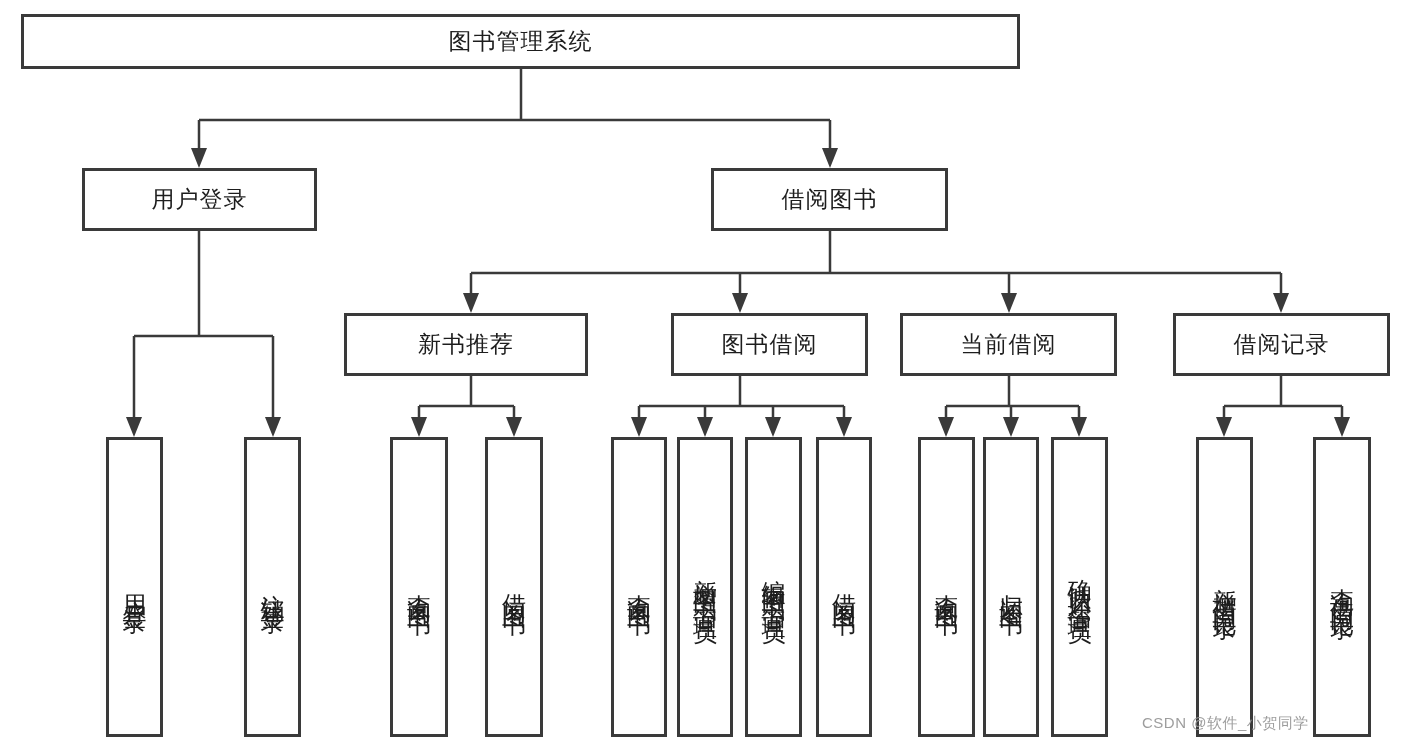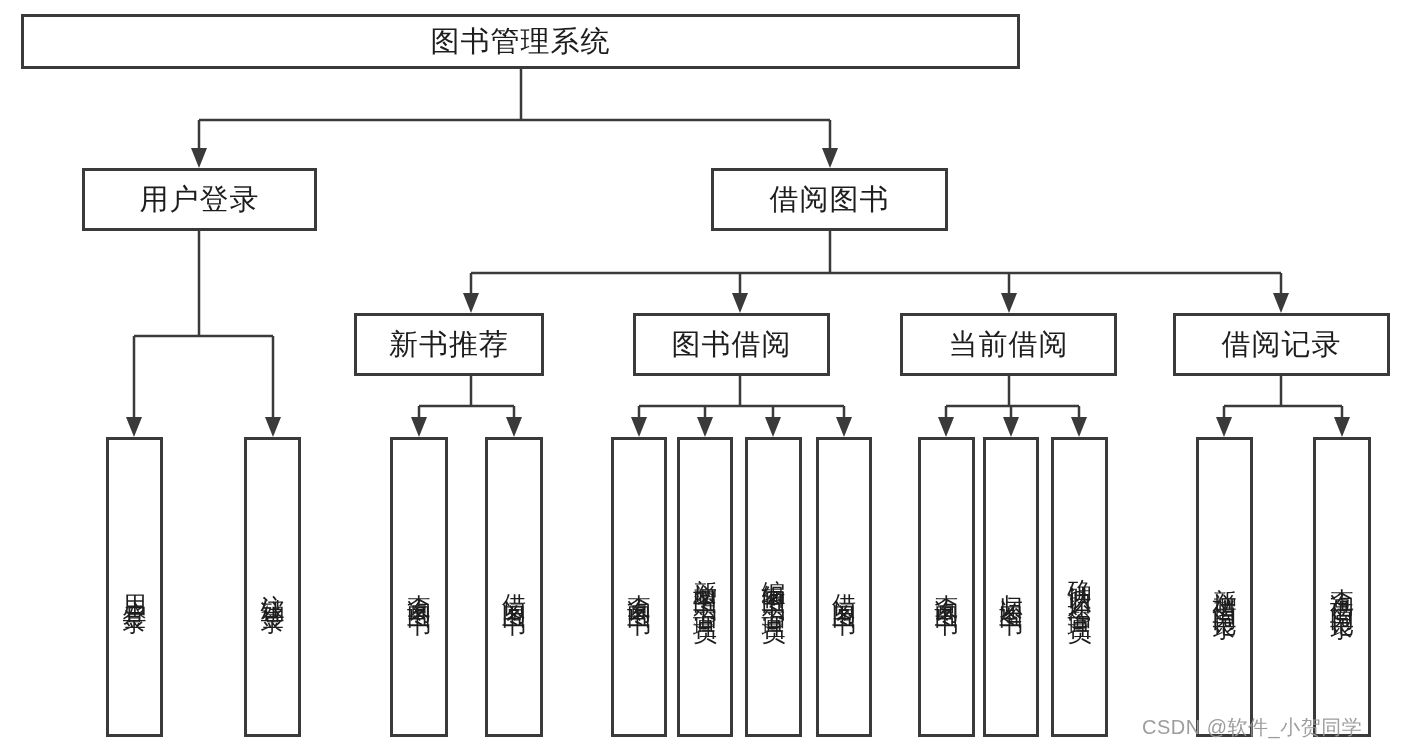--- a/index.html
+++ b/index.html
@@ -22,36 +22,36 @@
     box-sizing: border-box;
     background: #ffffff;
     border: 3px solid #3a3a3a;
     display: flex;
     align-items: center;
     justify-content: center;
     color: #1d1d1d;
     z-index: 1;
   }
   .hbox {
-    font-size: 29px;
+    font-size: 23px;
     letter-spacing: 1px;
     white-space: nowrap;
   }
   .vbox {
     writing-mode: vertical-rl;
     text-orientation: mixed;
     font-size: 24px;
     line-height: 1;
     letter-spacing: 6px;
   }
   .watermark {
     position: absolute;
     left: 1142px;
     top: 714px;
-    font-size: 20px;
+    font-size: 15px;
     color: rgba(152, 152, 152, 0.95);
     letter-spacing: 0.5px;
     white-space: nowrap;
     z-index: 2;
   }
 </style>
 </head>
 <body>
 
 <div id="canvas">
@@ -101,22 +101,22 @@
       <polygon points="1216,417 1232,417 1224,437"></polygon>
       <polygon points="1334,417 1350,417 1342,437"></polygon>
     </g>
   </svg>
 
   <div class="node hbox" style="left:21px; top:14px; width:999px; height:55px">图书管理系统</div>
 
   <div class="node hbox" style="left:82px; top:168px; width:235px; height:63px">用户登录</div>
   <div class="node hbox" style="left:711px; top:168px; width:237px; height:63px">借阅图书</div>
 
-  <div class="node hbox" style="left:354px; top:313px; width:190px; height:63px">新书推荐</div>
-  <div class="node hbox" style="left:633px; top:313px; width:197px; height:63px">图书借阅</div>
+  <div class="node hbox" style="left:344px; top:313px; width:244px; height:63px">新书推荐</div>
+  <div class="node hbox" style="left:671px; top:313px; width:197px; height:63px">图书借阅</div>
   <div class="node hbox" style="left:1173px; top:313px; width:217px; height:63px">借阅记录</div>
   <div class="node hbox" style="left:900px; top:313px; width:217px; height:63px">当前借阅</div>
 
   <div class="node vbox" style="left:106px; top:437px; width:57px; height:300px">用户登录</div>
   <div class="node vbox" style="left:244px; top:437px; width:57px; height:300px">注销登录</div>
 
   <div class="node vbox" style="left:390px; top:437px; width:58px; height:300px">查询图书</div>
   <div class="node vbox" style="left:485px; top:437px; width:58px; height:300px">借阅图书</div>
 
   <div class="node vbox" style="left:611px; top:437px; width:56px; height:300px">查询图书</div>

